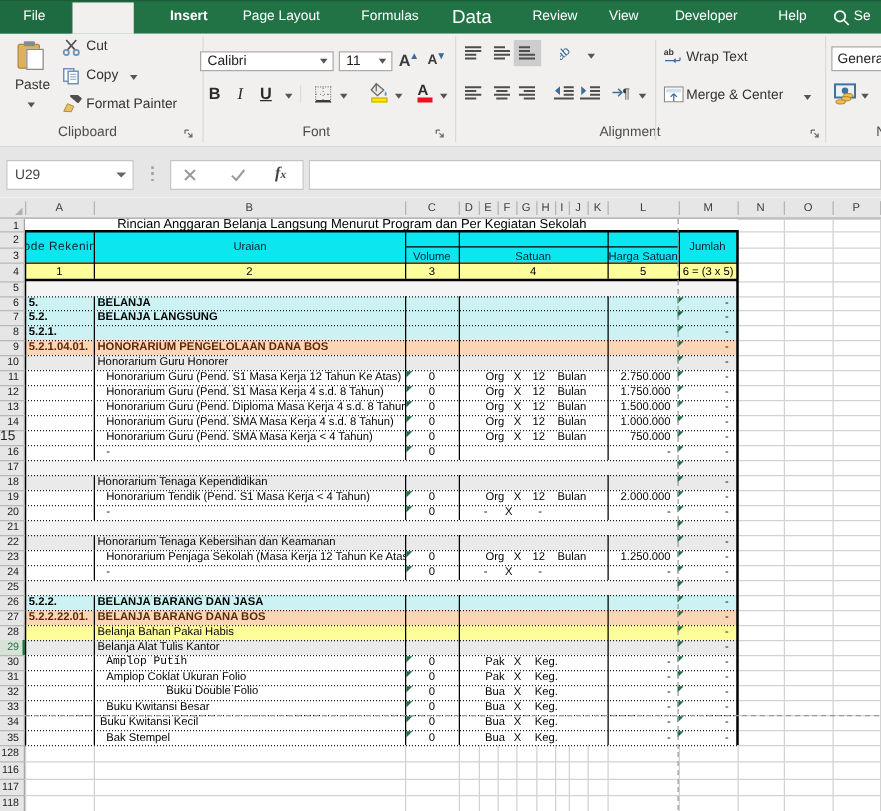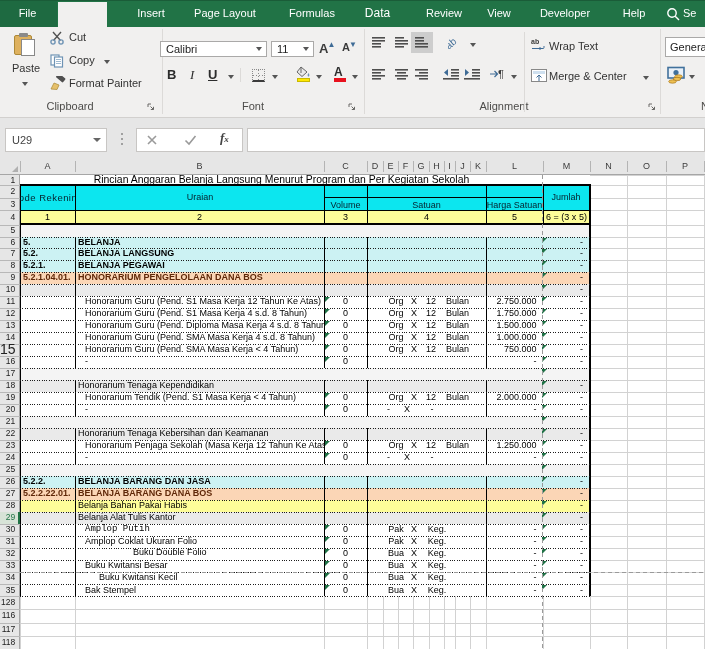--- a/index.html
+++ b/index.html
@@ -10,24 +10,24 @@
 .tri{position:absolute;width:0;height:0;border-top:5px solid #1f7145;border-right:5px solid transparent;}
 .ct{text-align:center;}.rt{text-align:right;}.bd{font-weight:bold;}
 .bars rect{fill:#4e4e4e;}
 </style></head><body>
 <div id="w">
 <div class="a" style="left:0;top:0;width:705px;height:27px;background:#217346;"></div>
 <div class="a" style="left:0;top:0;width:705px;height:1px;background:#1a5c38;"></div>
 <div class="a" style="left:0;top:1px;width:57px;height:26px;background:#1e6a41;"></div>
 <div class="a" style="left:58px;top:2px;width:49px;height:25px;background:#f1f0ef;"></div>
 <div class="a" style="left:-32.5px;top:0;width:120px;height:27px;line-height:27px;text-align:center;font-size:11px;color:#fff;font-weight:400;">File</div>
-<div class="a" style="left:91px;top:0;width:120px;height:27px;line-height:27px;text-align:center;font-size:11px;color:#fff;font-weight:400;">Insert</div>
+<div class="a" style="left:91px;top:0;width:120px;height:27px;line-height:27px;text-align:center;font-size:11px;color:#fff;font-weight:700;">Insert</div>
 <div class="a" style="left:165px;top:0;width:120px;height:27px;line-height:27px;text-align:center;font-size:11px;color:#fff;font-weight:400;">Page Layout</div>
 <div class="a" style="left:252px;top:0;width:120px;height:27px;line-height:27px;text-align:center;font-size:11px;color:#fff;font-weight:400;">Formulas</div>
-<div class="a" style="left:317.5px;top:0;width:120px;height:27px;line-height:27px;text-align:center;font-size:12px;color:#fff;font-weight:400;">Data</div>
+<div class="a" style="left:317.5px;top:0;width:120px;height:27px;line-height:27px;text-align:center;font-size:15px;color:#fff;font-weight:400;">Data</div>
 <div class="a" style="left:384px;top:0;width:120px;height:27px;line-height:27px;text-align:center;font-size:11px;color:#fff;font-weight:400;">Review</div>
 <div class="a" style="left:439px;top:0;width:120px;height:27px;line-height:27px;text-align:center;font-size:11px;color:#fff;font-weight:400;">View</div>
 <div class="a" style="left:505px;top:0;width:120px;height:27px;line-height:27px;text-align:center;font-size:11px;color:#fff;font-weight:400;">Developer</div>
 <div class="a" style="left:574px;top:0;width:120px;height:27px;line-height:27px;text-align:center;font-size:11px;color:#fff;font-weight:400;">Help</div>
 <svg class="a" style="left:666px;top:7px;" width="14" height="14" viewBox="0 0 14 14">
       <circle cx="6" cy="6" r="4.2" fill="none" stroke="#fff" stroke-width="1.4"></circle>
       <line x1="9.2" y1="9.2" x2="13" y2="13" stroke="#fff" stroke-width="1.4"></line>
     </svg>
 <div class="a" style="left:683px;top:0;width:30px;height:27px;line-height:27px;font-size:11px;color:#fff;">Se</div>
 <div class="a" style="left:0;top:27px;width:705px;height:91px;background:#f1f0ef;border-bottom:1px solid #d2d0ce;"></div>
@@ -261,21 +261,21 @@
 <div class="a" style="left:0;top:284.38px;width:15.2px;height:11.970000000000027px;line-height:11.970000000000027px;text-align:right;font-size:8.5px;color:#222;">10</div>
 <div class="a" style="left:0;top:296.35px;width:20px;height:1px;background:#b8b8b8;"></div>
 <div class="a" style="left:0;top:296.35px;width:15.2px;height:11.96999999999997px;line-height:11.96999999999997px;text-align:right;font-size:8.5px;color:#222;">11</div>
 <div class="a" style="left:0;top:308.32px;width:20px;height:1px;background:#b8b8b8;"></div>
 <div class="a" style="left:0;top:308.32px;width:15.2px;height:11.970000000000027px;line-height:11.970000000000027px;text-align:right;font-size:8.5px;color:#222;">12</div>
 <div class="a" style="left:0;top:320.29px;width:20px;height:1px;background:#b8b8b8;"></div>
 <div class="a" style="left:0;top:320.29px;width:15.2px;height:11.96999999999997px;line-height:11.96999999999997px;text-align:right;font-size:8.5px;color:#222;">13</div>
 <div class="a" style="left:0;top:332.26px;width:20px;height:1px;background:#b8b8b8;"></div>
 <div class="a" style="left:0;top:332.26px;width:15.2px;height:11.970000000000027px;line-height:11.970000000000027px;text-align:right;font-size:8.5px;color:#222;">14</div>
 <div class="a" style="left:0;top:344.23px;width:20px;height:1px;background:#b8b8b8;"></div>
-<div class="a" style="left:0;top:344.23px;width:15.2px;height:11.96999999999997px;line-height:11.96999999999997px;text-align:left;font-size:14px;color:#222;">15</div>
+<div class="a" style="left:0;top:344.23px;width:15.2px;height:11.96999999999997px;line-height:11.96999999999997px;text-align:left;font-size:11px;color:#222;">15</div>
 <div class="a" style="left:0;top:356.2px;width:20px;height:1px;background:#b8b8b8;"></div>
 <div class="a" style="left:0;top:356.2px;width:15.2px;height:11.970000000000027px;line-height:11.970000000000027px;text-align:right;font-size:8.5px;color:#222;">16</div>
 <div class="a" style="left:0;top:368.17px;width:20px;height:1px;background:#b8b8b8;"></div>
 <div class="a" style="left:0;top:368.17px;width:15.2px;height:11.96999999999997px;line-height:11.96999999999997px;text-align:right;font-size:8.5px;color:#222;">17</div>
 <div class="a" style="left:0;top:380.14px;width:20px;height:1px;background:#b8b8b8;"></div>
 <div class="a" style="left:0;top:380.14px;width:15.2px;height:11.970000000000027px;line-height:11.970000000000027px;text-align:right;font-size:8.5px;color:#222;">18</div>
 <div class="a" style="left:0;top:392.11px;width:20px;height:1px;background:#b8b8b8;"></div>
 <div class="a" style="left:0;top:392.11px;width:15.2px;height:11.970000000000027px;line-height:11.970000000000027px;text-align:right;font-size:8.5px;color:#222;">19</div>
 <div class="a" style="left:0;top:404.08000000000004px;width:20px;height:1px;background:#b8b8b8;"></div>
 <div class="a" style="left:0;top:404.08000000000004px;width:15.2px;height:11.96999999999997px;line-height:11.96999999999997px;text-align:right;font-size:8.5px;color:#222;">20</div>
@@ -468,43 +468,43 @@
 <div class="cell ct" style="left:486px;top:210.5px;width:57px;height:12px;line-height:12px;">5</div>
 <div class="cell ct" style="left:543px;top:210.5px;width:47px;height:12px;line-height:12px;">6 = (3 x 5)</div>
 <div class="cell bd" style="left:23px;top:236.5px;width:50px;height:11.969999999999999px;line-height:11.969999999999999px;color:#000;">5.</div>
 <div class="cell bd" style="left:23px;top:248.47px;width:50px;height:11.969999999999999px;line-height:11.969999999999999px;color:#000;">5.2.</div>
 <div class="cell bd" style="left:23px;top:260.44px;width:50px;height:11.970000000000027px;line-height:11.970000000000027px;color:#000;">5.2.1.</div>
 <div class="cell bd" style="left:23px;top:272.41px;width:50px;height:11.96999999999997px;line-height:11.96999999999997px;color:#5f2708;">5.2.1.04.01.</div>
 <div class="cell bd" style="left:23px;top:475.9px;width:50px;height:11.970000000000027px;line-height:11.970000000000027px;color:#000;">5.2.2.</div>
 <div class="cell bd" style="left:23px;top:487.87px;width:50px;height:11.970000000000027px;line-height:11.970000000000027px;color:#5f2708;">5.2.2.22.01.</div>
 <div class="cell bd" style="left:78px;top:236.5px;width:246px;height:11.969999999999999px;line-height:11.969999999999999px;color:#000;">BELANJA</div>
 <div class="cell bd" style="left:78px;top:248.47px;width:246px;height:11.969999999999999px;line-height:11.969999999999999px;color:#000;">BELANJA LANGSUNG</div>
-<div class="cell bd" style="left:78px;top:260.44px;width:246px;height:11.970000000000027px;line-height:11.970000000000027px;color:#000;">BELANJA PEGAWAI</div>
 <div class="cell bd" style="left:78px;top:272.41px;width:246px;height:11.96999999999997px;line-height:11.96999999999997px;color:#5f2708;">HONORARIUM PENGELOLAAN DANA BOS</div>
+<div class="cell " style="left:78px;top:284.38px;width:246px;height:11.970000000000027px;line-height:11.970000000000027px;color:#000;">Honorarium Guru Honorer</div>
 <div class="cell " style="left:85px;top:296.35px;width:239px;height:11.96999999999997px;line-height:11.96999999999997px;color:#000;">Honorarium Guru (Pend. S1 Masa Kerja 12 Tahun Ke Atas)</div>
 <div class="cell " style="left:85px;top:308.32px;width:239px;height:11.970000000000027px;line-height:11.970000000000027px;color:#000;">Honorarium Guru (Pend. S1 Masa Kerja 4 s.d. 8 Tahun)</div>
 <div class="cell " style="left:85px;top:320.29px;width:239px;height:11.96999999999997px;line-height:11.96999999999997px;color:#000;">Honorarium Guru (Pend. Diploma Masa Kerja 4 s.d. 8 Tahun)</div>
 <div class="cell " style="left:85px;top:332.26px;width:239px;height:11.970000000000027px;line-height:11.970000000000027px;color:#000;">Honorarium Guru (Pend. SMA Masa Kerja 4 s.d. 8 Tahun)</div>
 <div class="cell " style="left:85px;top:344.23px;width:239px;height:11.96999999999997px;line-height:11.96999999999997px;color:#000;">Honorarium Guru (Pend. SMA Masa Kerja &lt; 4 Tahun)</div>
 <div class="cell " style="left:85px;top:356.2px;width:239px;height:11.970000000000027px;line-height:11.970000000000027px;color:#000;">-</div>
 <div class="cell " style="left:78px;top:380.14px;width:246px;height:11.970000000000027px;line-height:11.970000000000027px;color:#000;">Honorarium Tenaga Kependidikan</div>
 <div class="cell " style="left:85px;top:392.11px;width:239px;height:11.970000000000027px;line-height:11.970000000000027px;color:#000;">Honorarium Tendik (Pend. S1 Masa Kerja &lt; 4 Tahun)</div>
 <div class="cell " style="left:85px;top:404.08000000000004px;width:239px;height:11.96999999999997px;line-height:11.96999999999997px;color:#000;">-</div>
 <div class="cell " style="left:78px;top:428.02px;width:246px;height:11.970000000000027px;line-height:11.970000000000027px;color:#000;">Honorarium Tenaga Kebersihan dan Keamanan</div>
 <div class="cell " style="left:85px;top:439.99px;width:239px;height:11.970000000000027px;line-height:11.970000000000027px;color:#000;">Honorarium Penjaga Sekolah (Masa Kerja 12 Tahun Ke Atas)</div>
 <div class="cell " style="left:85px;top:451.96000000000004px;width:239px;height:11.96999999999997px;line-height:11.96999999999997px;color:#000;">-</div>
 <div class="cell bd" style="left:78px;top:487.87px;width:246px;height:11.970000000000027px;line-height:11.970000000000027px;color:#5f2708;">BELANJA BARANG DANA BOS</div>
 <div class="cell bd" style="left:78px;top:475.9px;width:246px;height:11.970000000000027px;line-height:11.970000000000027px;color:#000;">BELANJA BARANG DAN JASA</div>
 <div class="cell " style="left:78px;top:499.84000000000003px;width:246px;height:11.96999999999997px;line-height:11.96999999999997px;color:#000;">Belanja Bahan Pakai Habis</div>
 <div class="cell " style="left:78px;top:511.81px;width:246px;height:11.96999999999997px;line-height:11.96999999999997px;color:#000;">Belanja Alat Tulis Kantor</div>
 <div class="cell " style="left:85px;top:523.78px;width:239px;height:11.970000000000027px;line-height:11.970000000000027px;color:#000;font-family:Liberation Mono, monospace;">Amplop Putih</div>
 <div class="cell " style="left:85px;top:535.75px;width:239px;height:11.970000000000027px;line-height:11.970000000000027px;color:#000;">Amplop Coklat Ukuran Folio</div>
 <div class="cell " style="left:85px;top:547px;width:239px;height:11.970000000000027px;line-height:11.970000000000027px;color:#000;padding-left:48px;">Buku Double Folio</div>
 <div class="cell " style="left:85px;top:559.69px;width:239px;height:11.970000000000027px;line-height:11.970000000000027px;color:#000;">Buku Kwitansi Besar</div>
-<div class="cell " style="left:99px;top:571.6600000000001px;width:239px;height:11.969999999999914px;line-height:11.969999999999914px;color:#000;">Buku Kwitansi Kecil</div>
+<div class="cell " style="left:80px;top:571.6600000000001px;width:239px;height:11.969999999999914px;line-height:11.969999999999914px;color:#000;">Buku Kwitansi Kecil</div>
 <div class="cell " style="left:85px;top:583.63px;width:239px;height:12.370000000000005px;line-height:12.370000000000005px;color:#000;">Bak Stempel</div>
 <div class="cell ct" style="left:324px;top:296.35px;width:43px;height:11.96999999999997px;line-height:11.96999999999997px;">0</div>
 <div class="cell ct" style="left:324px;top:308.32px;width:43px;height:11.970000000000027px;line-height:11.970000000000027px;">0</div>
 <div class="cell ct" style="left:324px;top:320.29px;width:43px;height:11.96999999999997px;line-height:11.96999999999997px;">0</div>
 <div class="cell ct" style="left:324px;top:332.26px;width:43px;height:11.970000000000027px;line-height:11.970000000000027px;">0</div>
 <div class="cell ct" style="left:324px;top:344.23px;width:43px;height:11.96999999999997px;line-height:11.96999999999997px;">0</div>
 <div class="cell ct" style="left:324px;top:356.2px;width:43px;height:11.970000000000027px;line-height:11.970000000000027px;">0</div>
 <div class="cell ct" style="left:324px;top:392.11px;width:43px;height:11.970000000000027px;line-height:11.970000000000027px;">0</div>
 <div class="cell ct" style="left:324px;top:404.08000000000004px;width:43px;height:11.96999999999997px;line-height:11.96999999999997px;">0</div>
 <div class="cell ct" style="left:324px;top:439.99px;width:43px;height:11.970000000000027px;line-height:11.970000000000027px;">0</div>

